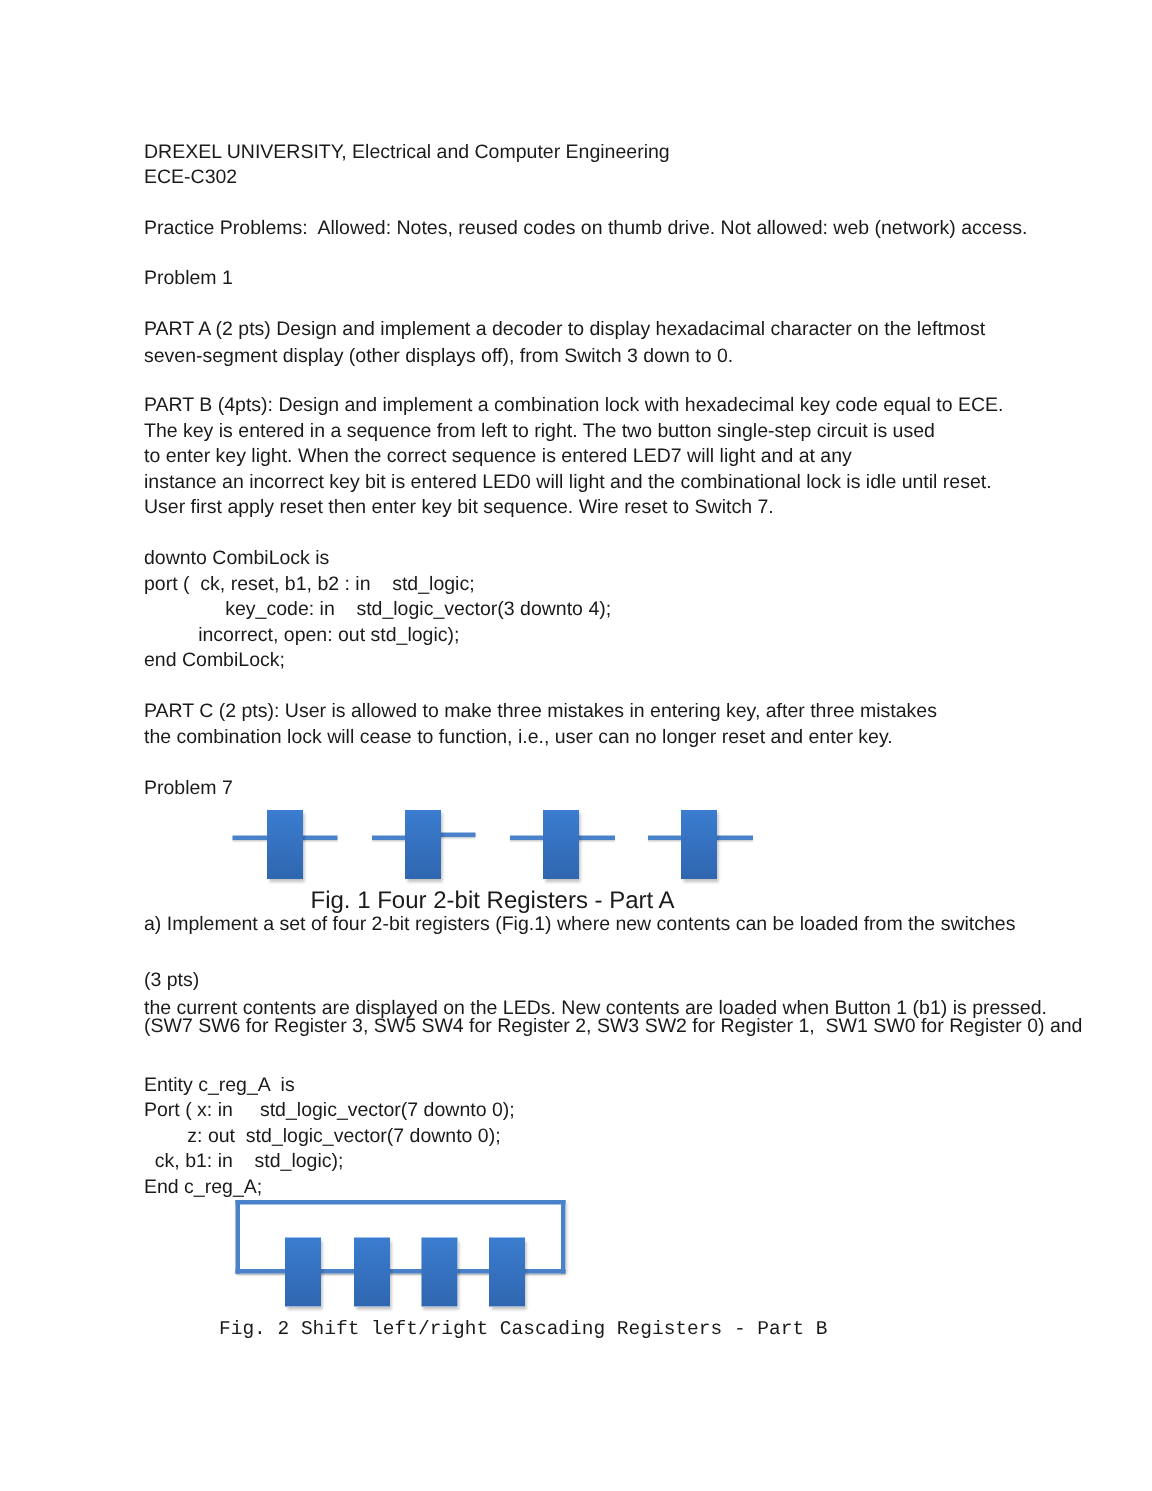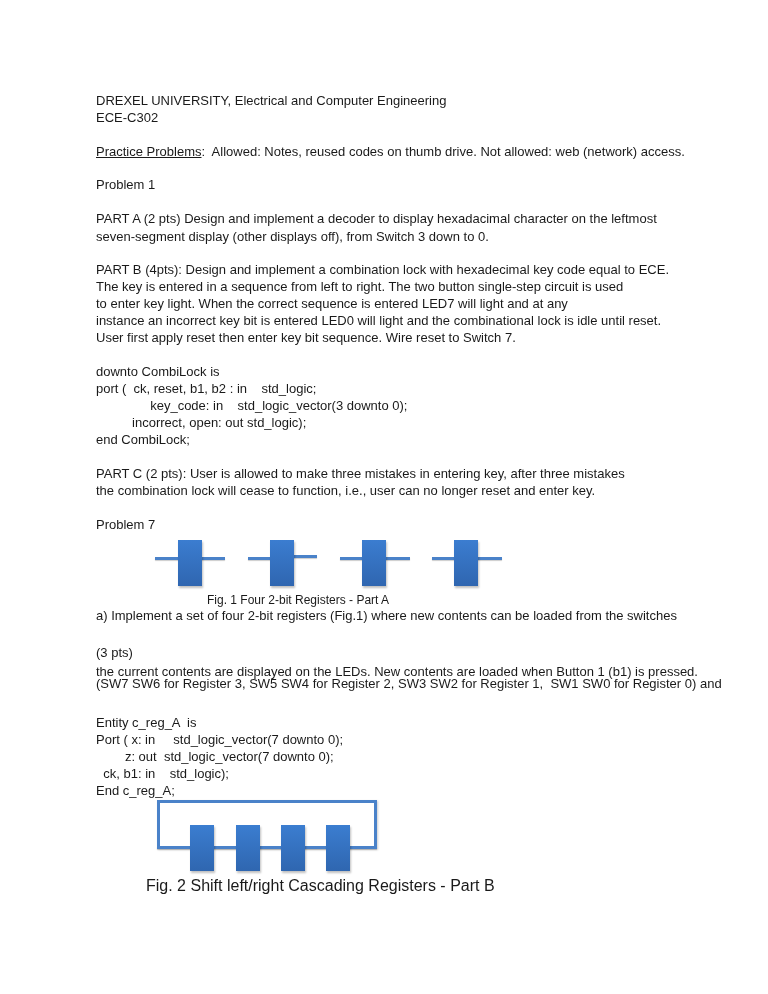--- a/index.html
+++ b/index.html
@@ -1,19 +1,19 @@
 <!DOCTYPE html>
 <html><head>
 <meta charset="utf-8">
 <style>
   html, body { margin: 0; padding: 0; background: #ffffff; }
   body { width: 768px; height: 994px; position: relative; overflow: hidden;
          font-family: "Liberation Sans", sans-serif; color: #1a1a1a; }
   .t { position: absolute; left: 96px; font-size: 13px; line-height: 17px; white-space: pre; }
-  .u { text-decoration: underline; }
+  .u { }
   .reg { position: absolute; background: linear-gradient(#3b7dd0, #2f66b0);
          box-shadow: 1px 2px 2px rgba(0,0,0,0.25); }
   .wire { position: absolute; height: 3px; background: #4a82c9; box-shadow: 0 1px 1px rgba(0,0,0,0.2); }
   .fig2-loop { position: absolute; border: 3px solid #4a82c9; border-bottom: none;
                box-shadow: 1px 1px 2px rgba(0,0,0,0.2); }
 </style>
 </head>
 <body>
 
 <div class="t" style="top:92px">DREXEL UNIVERSITY, Electrical and Computer Engineering</div>
@@ -27,21 +27,21 @@
 <div class="t" style="top:228px">seven-segment display (other displays off), from Switch 3 down to 0.</div>
 
 <div class="t" style="top:261px">PART B (4pts): Design and implement a combination lock with hexadecimal key code equal to ECE.</div>
 <div class="t" style="top:278px">The key is entered in a sequence from left to right. The two button single-step circuit is used</div>
 <div class="t" style="top:295px">to enter key light. When the correct sequence is entered LED7 will light and at any</div>
 <div class="t" style="top:312px">instance an incorrect key bit is entered LED0 will light and the combinational lock is idle until reset.</div>
 <div class="t" style="top:329px">User first apply reset then enter key bit sequence. Wire reset to Switch 7.</div>
 
 <div class="t" style="top:363px">downto CombiLock is</div>
 <div class="t" style="top:380px">port (  ck, reset, b1, b2 : in    std_logic;</div>
-<div class="t" style="top:397px">               key_code: in    std_logic_vector(3 downto 0);</div>
+<div class="t" style="top:397px">               key_code: in    std_logic_vector(3 downto 4);</div>
 <div class="t" style="top:414px">          incorrect, open: out std_logic);</div>
 <div class="t" style="top:431px">end CombiLock;</div>
 
 <div class="t" style="top:465px">PART C (2 pts): User is allowed to make three mistakes in entering key, after three mistakes</div>
 <div class="t" style="top:482px">the combination lock will cease to function, i.e., user can no longer reset and enter key.</div>
 
 <div class="t" style="top:516px">Problem 7</div>
 
 <div>
   <div class="wire" style="left:155px; top:557px; width:70px;"></div>
@@ -50,34 +50,34 @@
   <div class="wire" style="left:248px; top:557px; width:24px;"></div>
   <div class="wire" style="left:290px; top:555px; width:27px;"></div>
   <div class="reg" style="left:270px; top:540px; width:24px; height:46px;"></div>
 
   <div class="wire" style="left:340px; top:557px; width:70px;"></div>
   <div class="reg" style="left:362px; top:540px; width:24px; height:46px;"></div>
 
   <div class="wire" style="left:432px; top:557px; width:70px;"></div>
   <div class="reg" style="left:454px; top:540px; width:24px; height:46px;"></div>
 </div>
-<div class="t" style="left:207px; top:592px; font-size:12px;">Fig. 1 Four 2-bit Registers - Part A</div>
+<div class="t" style="left:207px; top:592px; font-size:16px;">Fig. 1 Four 2-bit Registers - Part A</div>
 
 <div class="t" style="top:607px">a) Implement a set of four 2-bit registers (Fig.1) where new contents can be loaded from the switches</div>
 <div class="t" style="top:675px">(SW7 SW6 for Register 3, SW5 SW4 for Register 2, SW3 SW2 for Register 1,  SW1 SW0 for Register 0) and</div>
 <div class="t" style="top:663px">the current contents are displayed on the LEDs. New contents are loaded when Button 1 (b1) is pressed.</div>
 <div class="t" style="top:644px">(3 pts)</div>
 
 <div class="t" style="top:714px">Entity c_reg_A  is</div>
 <div class="t" style="top:731px">Port ( x: in     std_logic_vector(7 downto 0);</div>
 <div class="t" style="top:748px">        z: out  std_logic_vector(7 downto 0);</div>
 <div class="t" style="top:765px">  ck, b1: in    std_logic);</div>
 <div class="t" style="top:782px">End c_reg_A;</div>
 
 <div>
   <div class="fig2-loop" style="left:157px; top:800px; width:214px; height:46px;"></div>
   <div class="wire" style="left:157px; top:846px; width:220px;"></div>
   <div class="reg" style="left:190px; top:825px; width:24px; height:46px;"></div>
   <div class="reg" style="left:236px; top:825px; width:24px; height:46px;"></div>
   <div class="reg" style="left:281px; top:825px; width:24px; height:46px;"></div>
   <div class="reg" style="left:326px; top:825px; width:24px; height:46px;"></div>
 </div>
-<div class="t" style="left:146px; top:877px; font-size:16px;">Fig. 2 Shift left/right Cascading Registers - Part B</div>
+<div class="t" style="left:146px; top:877px; font-size:13px;font-family:Liberation Mono, monospace;">Fig. 2 Shift left/right Cascading Registers - Part B</div>
 
 </body></html>

